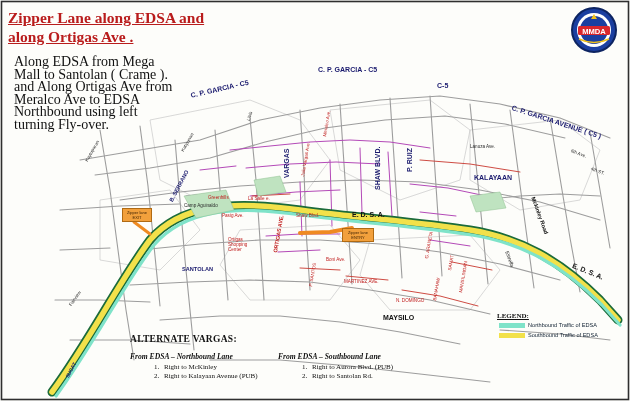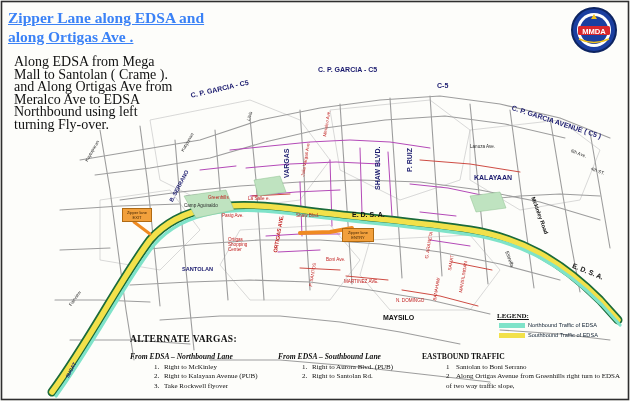--- a/index.html
+++ b/index.html
@@ -8,21 +8,21 @@
     background:#ffffff;
     font-family:"Liberation Sans", sans-serif;
     position:relative;
   }
   #canvas{position:absolute;left:0;top:0;width:630px;height:401px;overflow:hidden;background:#fdfdfb;}
 
   
   .title{
     position:absolute;left:8px;top:8px;width:300px;
     font-family:"Liberation Serif", serif;
-    font-weight:bold;font-size:15.5px;color:#3b82f6;line-height:19px;
+    font-weight:bold;font-size:15.5px;color:#b91c1c;line-height:19px;
   }
   .title .l1{display:block;text-decoration:underline;}
   .title .l2{display:block;text-decoration:underline;margin-left:0;}
   .subtitle{
     position:absolute;left:14px;top:56px;width:160px;
     font-family:"Liberation Serif", serif;
     font-size:14px;color:#111;line-height:12.5px;
   }
 
   
@@ -265,35 +265,27 @@
     <div class="hdr">ALTERNATE VARGAS:</div>
   </div>
 
   <div class="cols">
 
     <div class="col c1">
       <div class="ch">From EDSA – Northbound Lane</div>
       <ol>
         <li><span class="n">1.</span><span>Right to McKinley</span></li>
         <li><span class="n">2.</span><span>Right to Kalayaan Avenue (PUB)</span></li>
-        <li><span class="n">3.</span><span>Take Rockwell flyover</span></li>
       </ol>
     </div>
 
     <div class="col c2">
       <div class="ch">From EDSA – Southbound Lane</div>
       <ol>
         <li><span class="n">1.</span><span>Right to Aurora Blvd. (PUB)</span></li>
         <li><span class="n">2.</span><span>Right  to Santolan Rd.</span></li>
       </ol>
     </div>
 
-    <div class="col c3">
-      <div class="ch">EASTBOUND TRAFFIC</div>
-      <ol>
-        <li><span class="n">1</span><span>Santolan to Boni Serrano</span></li>
-        <li><span class="n">2</span><span>Along Ortigas Avenue from Greenhills right turn to EDSA of two way traffic slope,</span></li>
-      </ol>
-    </div>
 
   </div>
 
 </div>
 
 </body></html>

